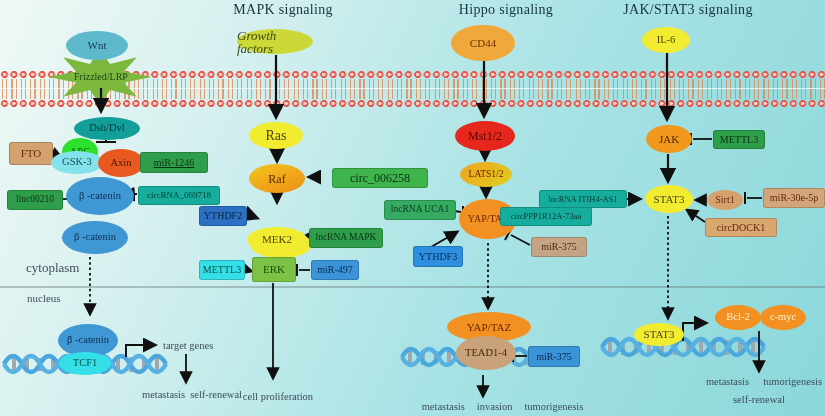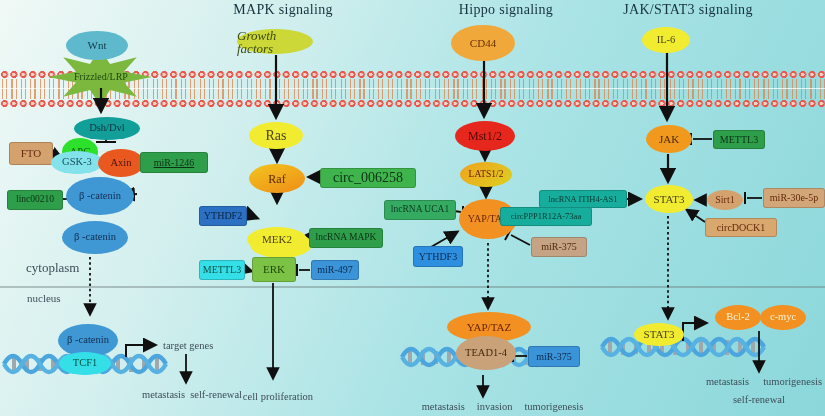--- a/index.html
+++ b/index.html
@@ -162,35 +162,36 @@
   <div class="n ell c-teal" style="left:66px;top:31px;width:62px;height:29px;font-size:11px;">Wnt</div>
   <div class="n" style="left:57px;top:70px;width:88px;height:14px;font-size:10px;color:#1c4a10;">Frizzled/LRP</div>
   <div class="n ell c-dteal" style="left:74px;top:117px;width:66px;height:23px;font-size:10.5px;">Dsh/Dvl</div>
   <div class="n box c-tan" style="left:9px;top:142px;width:42px;height:21px;font-size:11px;">FTO</div>
   <div class="n ell c-apc" style="left:62px;top:138px;width:36px;height:28px;font-size:10.5px;">APC</div>
   <div class="n ell c-cyan" style="left:51px;top:151px;width:52px;height:23px;font-size:10.5px;">GSK-3</div>
   <div class="n ell c-axin" style="left:98px;top:149px;width:46px;height:28px;font-size:10.5px;">Axin</div>
   <div class="n box c-gbox" style="left:140px;top:152px;width:66px;height:19px;font-size:10px;text-decoration:underline;">miR-1246</div>
   <div class="n ell c-bcat" style="left:66px;top:177px;width:68px;height:38px;font-size:10.5px;">β -catenin</div>
   <div class="n box c-gbox" style="left:7px;top:190px;width:54px;height:18px;font-size:9.5px;">linc00210</div>
+  <div class="n box c-tbox" style="left:138px;top:186px;width:80px;height:17px;font-size:9px;">circRNA_069718</div>
   <div class="n ell c-bcat" style="left:62px;top:221px;width:66px;height:33px;font-size:10.5px;">β -catenin</div>
   <div class="n ell c-bcat" style="left:58px;top:324px;width:60px;height:33px;font-size:10.5px;">β -catenin</div>
   <div class="n ell c-cyanb" style="left:59px;top:352px;width:52px;height:23px;font-size:10.5px;">TCF1</div>
   <div class="lbl" style="left:26px;top:261px;font-size:13px;">cytoplasm</div>
   <div class="lbl" style="left:27px;top:292px;font-size:11px;">nucleus</div>
   <div class="lbl" style="left:163px;top:340px;font-size:10.5px;">target genes</div>
   <div class="lbl" style="left:136px;top:389px;width:112px;display:flex;gap:5px;justify-content:center;font-size:10.5px;">
     <span>metastasis</span>
     <span>self-renewal</span>
   </div>
 
   <div class="n ell c-gf" style="left:237px;top:29px;width:76px;height:25px;font-size:13px;font-style:italic;">Growth factors</div>
   <div class="n ell c-yel" style="left:249px;top:122px;width:54px;height:27px;font-size:14px;">Ras</div>
   <div class="n ell c-raf" style="left:249px;top:164px;width:56px;height:29px;font-size:12px;">Raf</div>
-  <div class="n box c-gbox2" style="left:320px;top:168px;width:94px;height:18px;font-size:14px;">circ_006258</div>
+  <div class="n box c-gbox2" style="left:332px;top:168px;width:94px;height:18px;font-size:12px;">circ_006258</div>
   <div class="n box c-bbox" style="left:199px;top:206px;width:46px;height:18px;font-size:10px;">YTHDF2</div>
   <div class="n ell c-yel" style="left:250px;top:205px;width:62px;height:27px;font-size:11px;margin-top:26px;">MEK1</div>
   <div class="n ell c-yel" style="left:247px;top:227px;width:60px;height:25px;font-size:11px;">MEK2</div>
   <div class="n box c-gbox" style="left:309px;top:228px;width:72px;height:18px;font-size:9.5px;">lncRNA MAPK</div>
   <div class="n box c-cyanb" style="left:199px;top:260px;width:44px;height:18px;font-size:10px;">METTL3</div>
   <div class="n box c-erk" style="left:252px;top:257px;width:42px;height:23px;font-size:11px;">ERK</div>
   <div class="n box c-bbox2" style="left:311px;top:260px;width:46px;height:18px;font-size:10px;">miR-497</div>
   <div class="lbl" style="left:233px;top:391px;width:90px;text-align:center;font-size:10.5px;">cell proliferation</div>
 
   <div class="n ell c-cd44" style="left:451px;top:25px;width:64px;height:36px;font-size:11px;">CD44</div>

